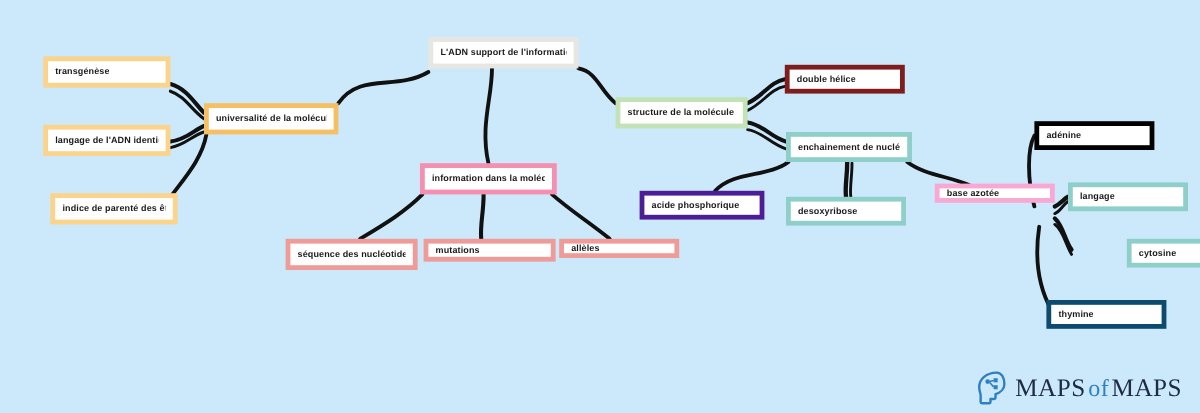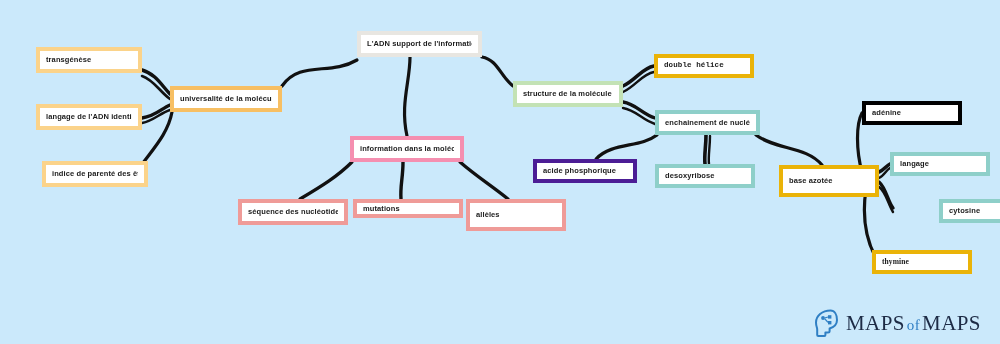--- a/index.html
+++ b/index.html
@@ -79,21 +79,21 @@
     flex: 0 0 auto;
   }
   #logo .logo-text {
     font-family: "Liberation Serif", serif;
     font-size: 21px;
     color: #1d2b45;
     letter-spacing: 0.4px;
     white-space: nowrap;
   }
   #logo .logo-of {
-    font-size: 15px;
+    font-size: 20px;
     color: #2f7fc4;
     font-style: normal;
     padding: 0 2px;
   }
 </style>
 </head>
 <body>
 
 <div id="canvas">
 
@@ -179,71 +179,71 @@
       <div class="node n-pink2" style="left: 238px; top: 199px; width: 110px; height: 26px; background: rgb(239, 155, 152);">
         <div class="inner">
           <span class="label">séquence des nucléotides</span>
         </div>
       </div>
       <div class="node n-pink2" style="left: 353px; top: 199px; width: 110px; height: 19px; background: rgb(239, 155, 152);">
         <div class="inner">
           <span class="label">mutations</span>
         </div>
       </div>
-      <div class="node n-pink2" style="left: 466px; top: 199px; width: 100px; height: 32px; background: rgb(239, 155, 152);">
+      <div class="node n-pink2" style="left: 466px; top: 199px; width: 100px; height: 16px; background: rgb(239, 155, 152);">
         <div class="inner">
           <span class="label">allèles</span>
         </div>
       </div>
       <div class="node n-green" style="left: 513px; top: 81px; width: 110px; height: 26px; background: rgb(195, 226, 181);">
         <div class="inner">
           <span class="label">structure de la molécule d'ADN</span>
         </div>
       </div>
-      <div class="node n-green" style="left: 654px; top: 54px; width: 100px; height: 24px; background: #eab308; font-family: Liberation Mono, monospace;">
+      <div class="node n-green" style="left: 654px; top: 54px; width: 100px; height: 24px; background: #7f1d1d;">
         <div class="inner">
           <span class="label">double hélice</span>
         </div>
       </div>
       <div class="node n-teal" style="left: 655px; top: 110px; width: 105px; height: 25px; background: rgb(142, 207, 201);">
         <div class="inner">
           <span class="label">enchainement de nucléotides</span>
         </div>
       </div>
       <div class="node n-teal" style="left: 533px; top: 159px; width: 104px; height: 24px; background: #4c1d95;">
         <div class="inner">
           <span class="label">acide phosphorique</span>
         </div>
       </div>
       <div class="node n-teal" style="left: 655px; top: 164px; width: 100px; height: 24px; background: rgb(142, 207, 201); align-items: center;">
         <div class="inner">
           <span class="label">desoxyribose</span>
         </div>
       </div>
-      <div class="node n-teal" style="left: 779px; top: 165px; width: 100px; height: 32px; background: #eab308;">
+      <div class="node n-teal" style="left: 779px; top: 153px; width: 100px; height: 16px; background: #f9a8d4;">
         <div class="inner">
           <span class="label">base azotée</span>
         </div>
       </div>
       <div class="node n-teal" style="left: 862px; top: 101px; width: 100px; height: 24px; background: #000000;">
         <div class="inner">
           <span class="label">adénine</span>
         </div>
       </div>
       <div class="node n-teal" style="left: 890px; top: 152px; width: 100px; height: 24px; background: rgb(142, 207, 201);">
         <div class="inner">
           <span class="label">langage</span>
         </div>
       </div>
       <div class="node n-teal" style="left: 939px; top: 199px; width: 108px; height: 24px; background: rgb(142, 207, 201); align-items: flex-end;">
         <div class="inner">
           <span class="label">cytosine</span>
         </div>
       </div>
-      <div class="node n-teal" style="left: 872px; top: 250px; width: 100px; height: 24px; background: #eab308; font-family: Liberation Serif, serif;">
+      <div class="node n-teal" style="left: 872px; top: 250px; width: 100px; height: 24px; background: #0c4a6e;">
         <div class="inner">
           <span class="label">thymine</span>
         </div>
       </div>
     </div>
 
   <div id="logo">
     <svg class="logo-mark" viewBox="0 0 28 30" xmlns="http://www.w3.org/2000/svg">
       <path d="M 18.5 2.5 C 10 2.5 4 8 4 14.5 C 4 18 5.2 19.6 5.2 21.5
                L 5.2 27 C 5.2 27.6 5.7 28 6.3 28 L 12.5 28

